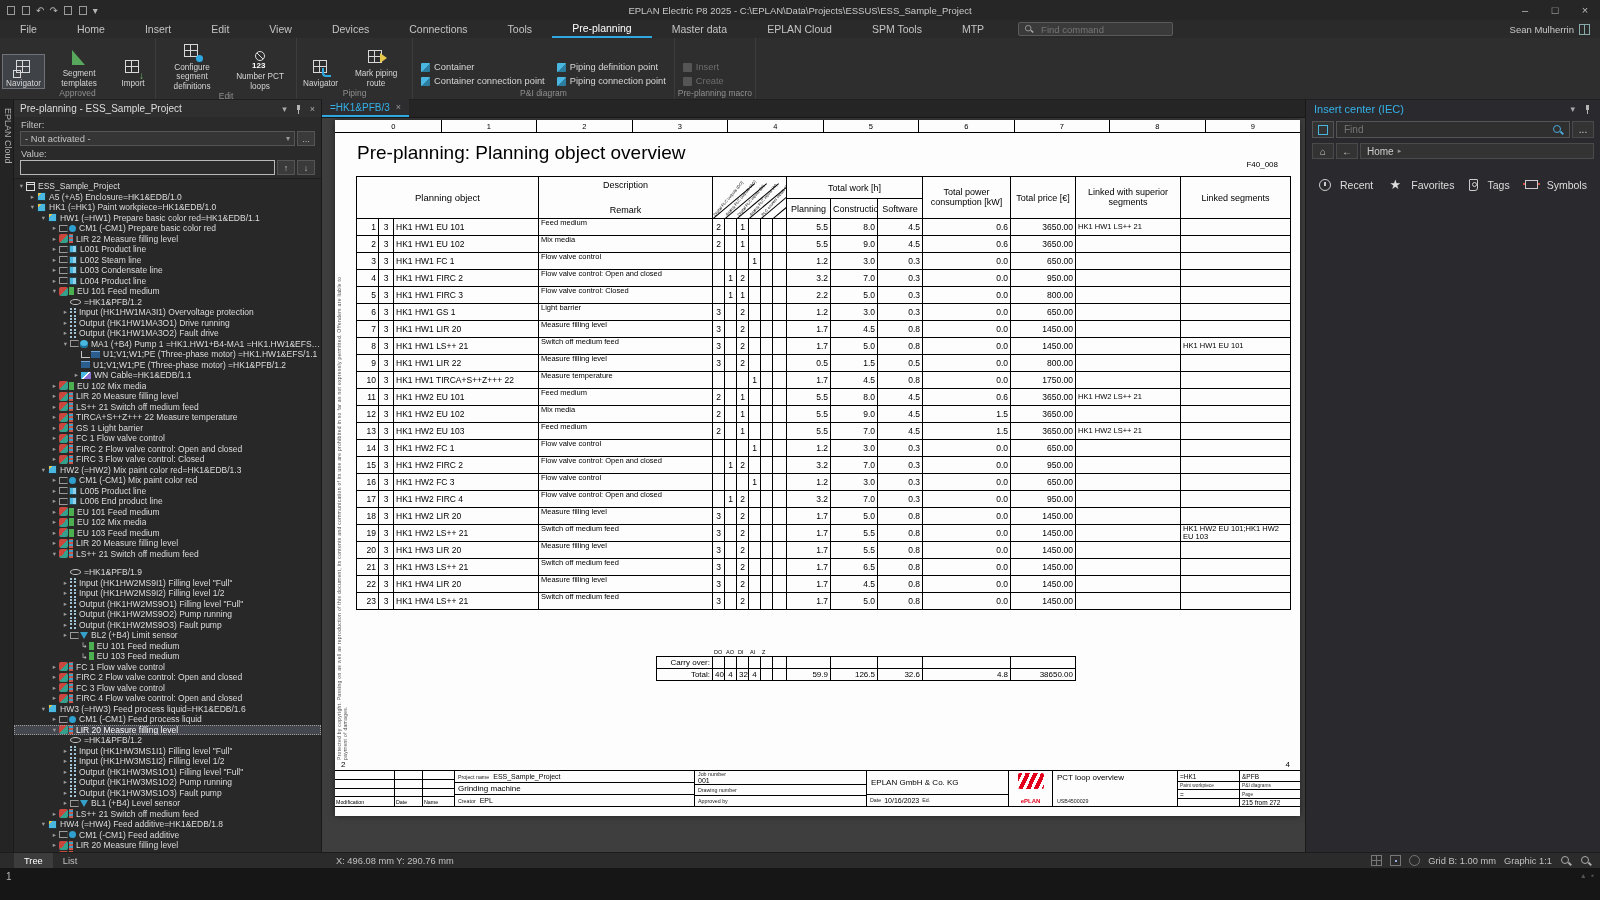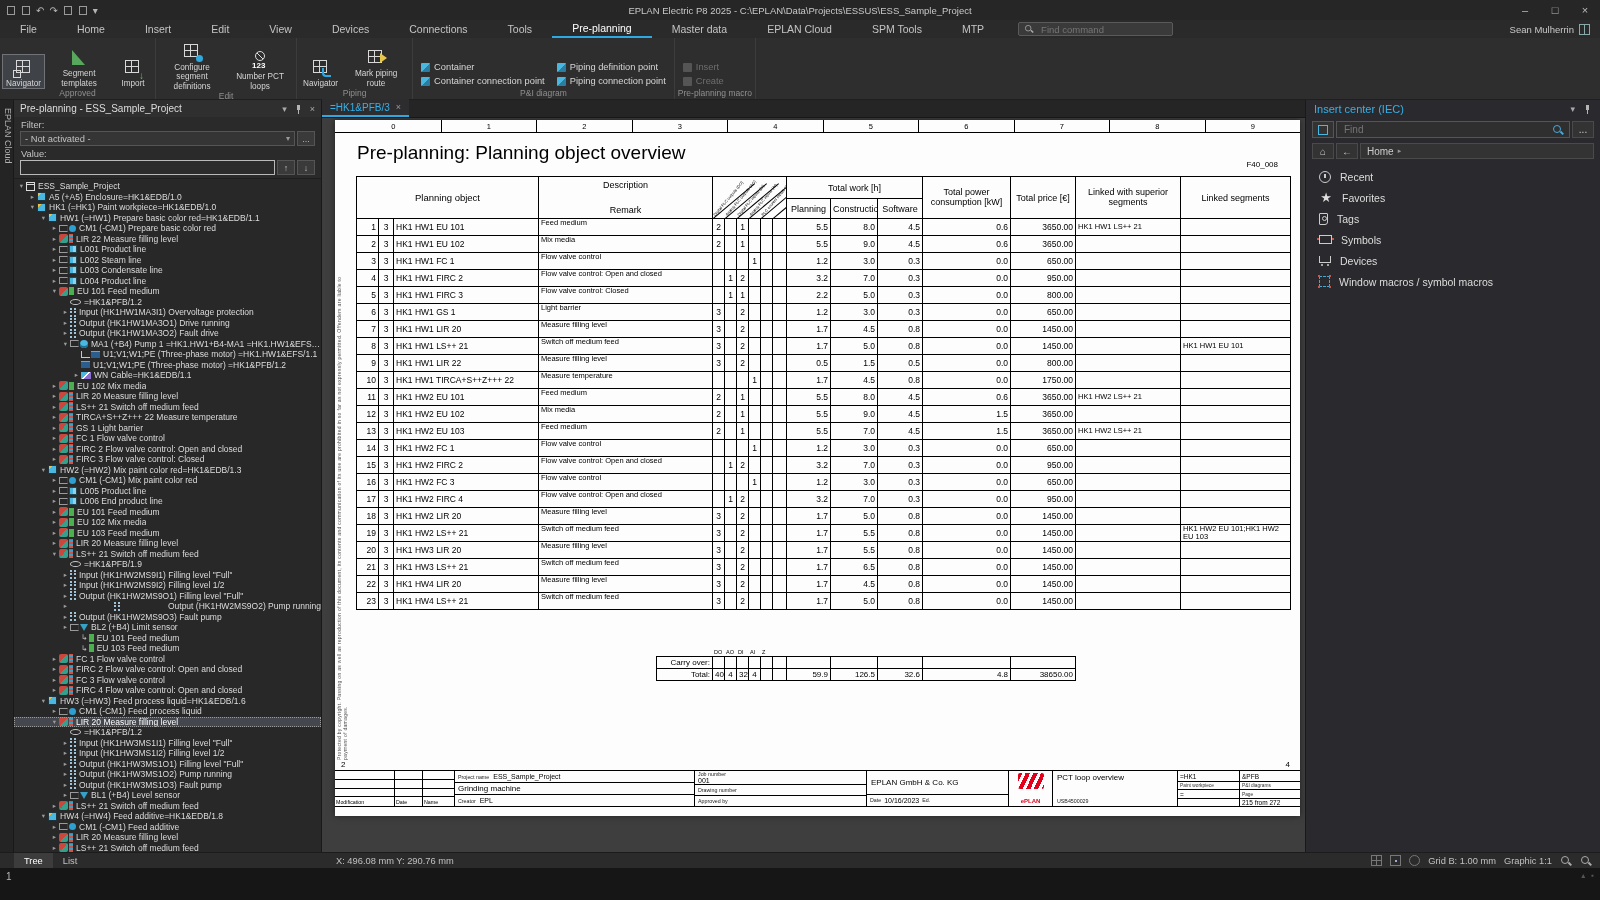--- a/index.html
+++ b/index.html
@@ -168,21 +168,21 @@
   .rp-icbox .blue{width:10px;height:10px;border:1px solid #49b7e0;background:linear-gradient(0deg,transparent 45%,#49b7e0 45% 55%,transparent 55%);}
   .rp-input{flex:1;background:#2f2f2f;border:1px solid #555;display:flex;align-items:center;padding:0 5px;gap:4px;}
   .rp-input input{flex:1;background:transparent;border:none;outline:none;color:#bbb;font-size:10px;font-family:inherit;}
   .mag{position:relative;width:12px;height:12px;display:inline-block;flex:none;}
   .mag::before{content:'';position:absolute;left:1px;top:1px;width:6px;height:6px;border:1.5px solid #4aa8d8;border-radius:50%;}
   .mag::after{content:'';position:absolute;left:8px;top:8px;width:4px;height:1.5px;background:#4aa8d8;transform:rotate(45deg);}
   .mag.gray::before{border-color:#aaa;} .mag.gray::after{background:#aaa;}
   .rp-nav{display:flex;margin:2px 6px;gap:2px;height:16px;}
   .navbox{background:#333;border:1px solid #4a4a4a;display:flex;align-items:center;justify-content:center;color:#ccc;font-size:10px;}
   .navbox.w{flex:1;justify-content:flex-start;padding:0 6px;font-size:10px;gap:4px;}
-  .ic-items{margin-top:6px;display:flex;flex-direction:column;gap:2px;}
+  .ic-items{margin-top:14px;display:flex;flex-direction:row;gap:2px;}
   .ic-item{display:flex;align-items:center;gap:9px;height:19px;padding-left:13px;color:#ddd;font-size:10.5px;}
   .icg{width:14px;height:14px;display:inline-flex;align-items:center;justify-content:center;flex:none;}
   .icg.recent{border:1.5px solid #ccc;border-radius:50%;width:12px;height:12px;position:relative;}
   .icg.recent::after{content:'';position:absolute;left:4px;top:2px;width:1.5px;height:4px;background:#ccc;}
   .icg.favorites{color:#dfdfdf;font-size:13px;}
   .icg.tags{width:9px;height:12px;border:1px solid #ccc;border-radius:1px 1px 3px 1px;position:relative;}
   .icg.tags::after{content:'';position:absolute;left:2px;top:2px;width:3px;height:3px;border:1px solid #ccc;border-radius:50%;}
   .icg.symbols{width:13px;height:9px;border:1px solid #ccc;position:relative;}
   .icg.symbols::after{content:'';position:absolute;left:-3px;top:2px;width:2px;height:2px;background:#d05348;box-shadow:15px 0 #d05348;}
   .icg.devices{width:12px;height:7px;border:1px solid #ccc;border-top:none;position:relative;margin-top:-2px;}
@@ -565,41 +565,41 @@
           <span class="tic valve"></span>
           <span class="tic pin2"></span>
           <span class="tlab">LIR 20 Measure filling level</span>
         </div>
         <div class="trow" style="padding-left: 36px;">
           <span class="tarrow">▾</span>
           <span class="tic valve"></span>
           <span class="tic pin2"></span>
           <span class="tlab">LS++ 21 Switch off medium feed</span>
         </div>
-        <div class="trow" style="padding-left: 47px;">
+        <div class="trow" style="padding-left: 47px; margin-top: 8px;">
           <span class="tarrow"></span>
           <span class="tic oval"></span>
           <span class="tlab">=HK1&amp;PFB/1.9</span>
         </div>
         <div class="trow" style="padding-left: 47px;">
           <span class="tarrow">▸</span>
           <span class="tic io"></span>
           <span class="tlab">Input (HK1HW2MS9I1) Filling level "Full"</span>
         </div>
         <div class="trow" style="padding-left: 47px;">
           <span class="tarrow">▸</span>
           <span class="tic io"></span>
           <span class="tlab">Input (HK1HW2MS9I2) Filling level 1/2</span>
         </div>
         <div class="trow" style="padding-left: 47px;">
           <span class="tarrow">▸</span>
           <span class="tic io"></span>
           <span class="tlab">Output (HK1HW2MS9O1) Filling level "Full"</span>
         </div>
-        <div class="trow" style="padding-left: 47px; justify-content: space-between;">
+        <div class="trow" style="padding-left: 47px;">
           <span class="tarrow">▸</span>
           <span class="tic io"></span>
           <span class="tlab">Output (HK1HW2MS9O2) Pump running</span>
         </div>
         <div class="trow" style="padding-left: 47px;">
           <span class="tarrow">▸</span>
           <span class="tic io"></span>
           <span class="tlab">Output (HK1HW2MS9O3) Fault pump</span>
         </div>
         <div class="trow" style="padding-left: 47px;">

